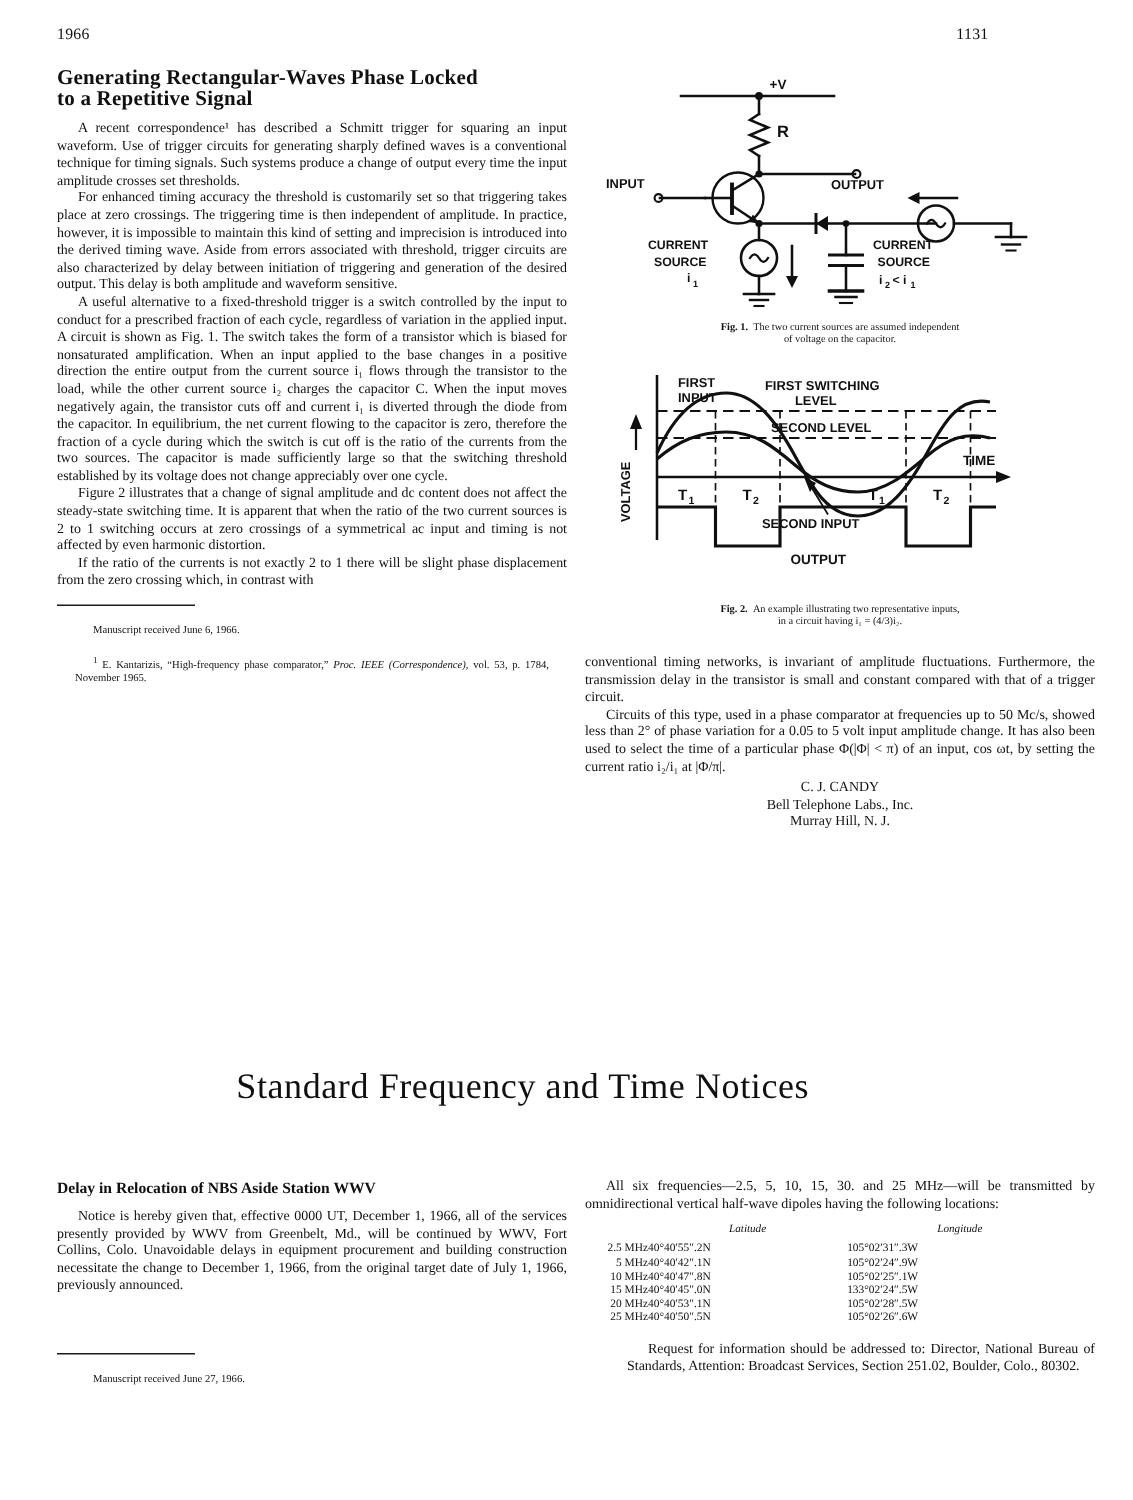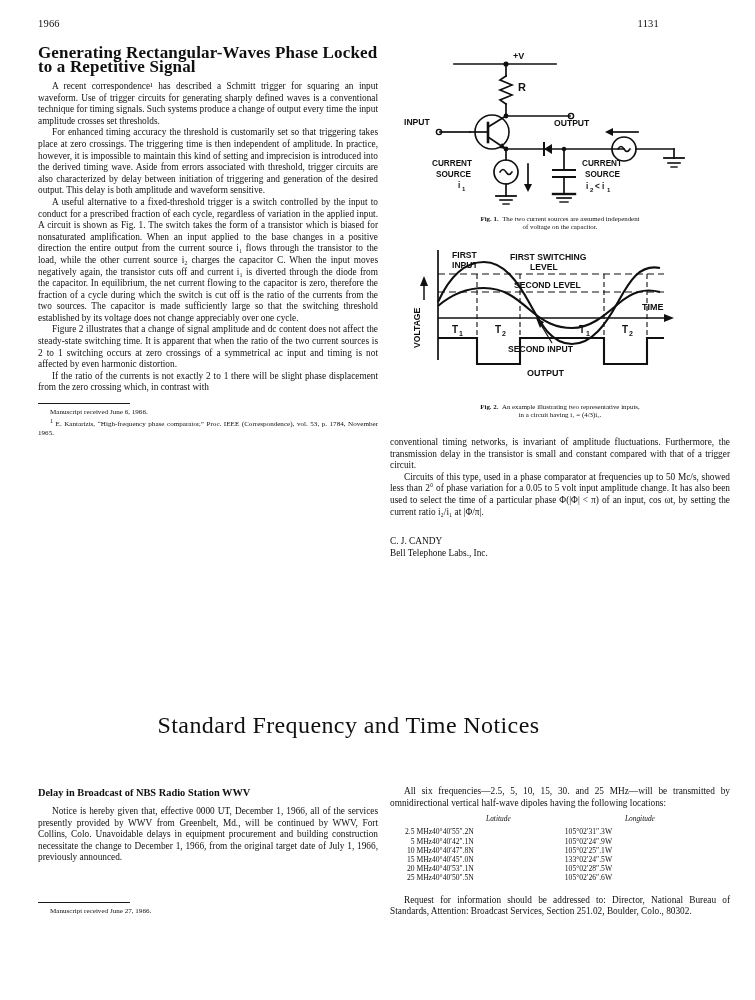--- a/index.html
+++ b/index.html
@@ -53,21 +53,21 @@
     text-align: justify;
     font-size: 9.3px;
     line-height: 11.6px;
   }
   .col-left  { left: 38px; }
   .col-right { left: 390px; }
 
   .art-title {
     font-family: "Liberation Serif", serif;
     font-weight: bold;
-    font-size: 17px;
+    font-size: 14px;
     line-height: 14px;
     letter-spacing: 0.15px;
     text-align: left;
     margin: 0 0 7px 0;
   }
   p.body {
     margin: 0;
     text-indent: 14px;
     text-align: justify;
     hyphens: auto;
@@ -78,31 +78,31 @@
     border: none;
     border-top: 1px solid #1a1a1a;
     width: 92px;
     margin: 9px 0 4px 0;
     height: 0;
   }
   .fn {
     font-size: 7.1px;
     line-height: 8.6px;
     text-align: justify;
-    margin: 0;
+    margin: 12px;
   }
   .fn-sup { font-size: 6px; vertical-align: super; }
-  .it { }
+  .it { font-style: italic; }
   .sc { font-variant: small-caps; }
 
   .signoff {
-    text-align: left;
+    text-align: center;
     font-size: 9.3px;
     line-height: 11.6px;
-    margin-top: 18px;
+    margin-top: 2px;
   }
 
   
   .figbox { position: absolute; }
   .figcap {
     font-size: 6.9px;
     line-height: 8.4px;
     text-align: center;
     margin-top: 3px;
   }
@@ -339,27 +339,28 @@
       <span>in a circuit having i₁ = (4/3)i₂.</span>
     </div>
   </div>
 
   <div class="col col-right" style="top:437px;">
     <p class="body noind">conventional timing networks, is invariant of amplitude fluctuations. Furthermore, the transmission delay in the transistor is small and constant compared with that of a trigger circuit.</p>
     <p class="body">Circuits of this type, used in a phase comparator at frequencies up to 50 Mc/s, showed less than 2° of phase variation for a 0.05 to 5 volt input amplitude change. It has also been used to select the time of a particular phase Φ(|Φ| &lt; π) of an input, cos ωt, by setting the current ratio i₂/i₁ at |Φ/π|.</p>
     <div class="signoff">
       <div class="sc">C. J. CANDY</div>
       <div>Bell Telephone Labs., Inc.</div>
+      <div>Murray Hill, N. J.</div>
     </div>
   </div>
 
   <div class="section-title" style="top:712px;">Standard Frequency and Time Notices</div>
 
   <div class="col col-left" style="top:786px;">
-    <div class="sub-title">Delay in Broadcast of NBS Radio Station WWV</div>
+    <div class="sub-title">Delay in Relocation of NBS Aside Station WWV</div>
     <p class="body">Notice is hereby given that, effective 0000 UT, December 1, 1966, all of the services presently provided by WWV from Greenbelt, Md., will be continued by WWV, Fort Collins, Colo. Unavoidable delays in equipment procurement and building construction necessitate the change to December 1, 1966, from the original target date of July 1, 1966, previously announced.</p>
     <hr class="rule" style="margin-top:38px;">
     <p class="fn">
       <span style="margin-left:12px;">Manuscript received June 27, 1966.</span>
     </p>
   </div>
 
   <div class="col col-right" style="top:786px;">
     <p class="body">All six frequencies—2.5, 5, 10, 15, 30. and 25 MHz—will be transmitted by omnidirectional vertical half-wave dipoles having the following locations:</p>
 
@@ -398,16 +399,16 @@
           <td class="lon">105°02′28″.5W</td>
         </tr>
         <tr>
           <td class="freq">25 MHz</td>
           <td class="lat">40°40′50″.5N</td>
           <td class="lon">105°02′26″.6W</td>
         </tr>
       </tbody>
     </table>
 
-    <p class="body" style="margin-top:12px;">Request for information should be addressed to: Director, National Bureau of Standards, Attention: Broadcast Services, Section 251.02, Boulder, Colo., 80302.</p>
+    <p class="body" style="margin-top:12px;margin-left:28px;">Request for information should be addressed to: Director, National Bureau of Standards, Attention: Broadcast Services, Section 251.02, Boulder, Colo., 80302.</p>
   </div>
 
 </div>
 
 </body></html>

